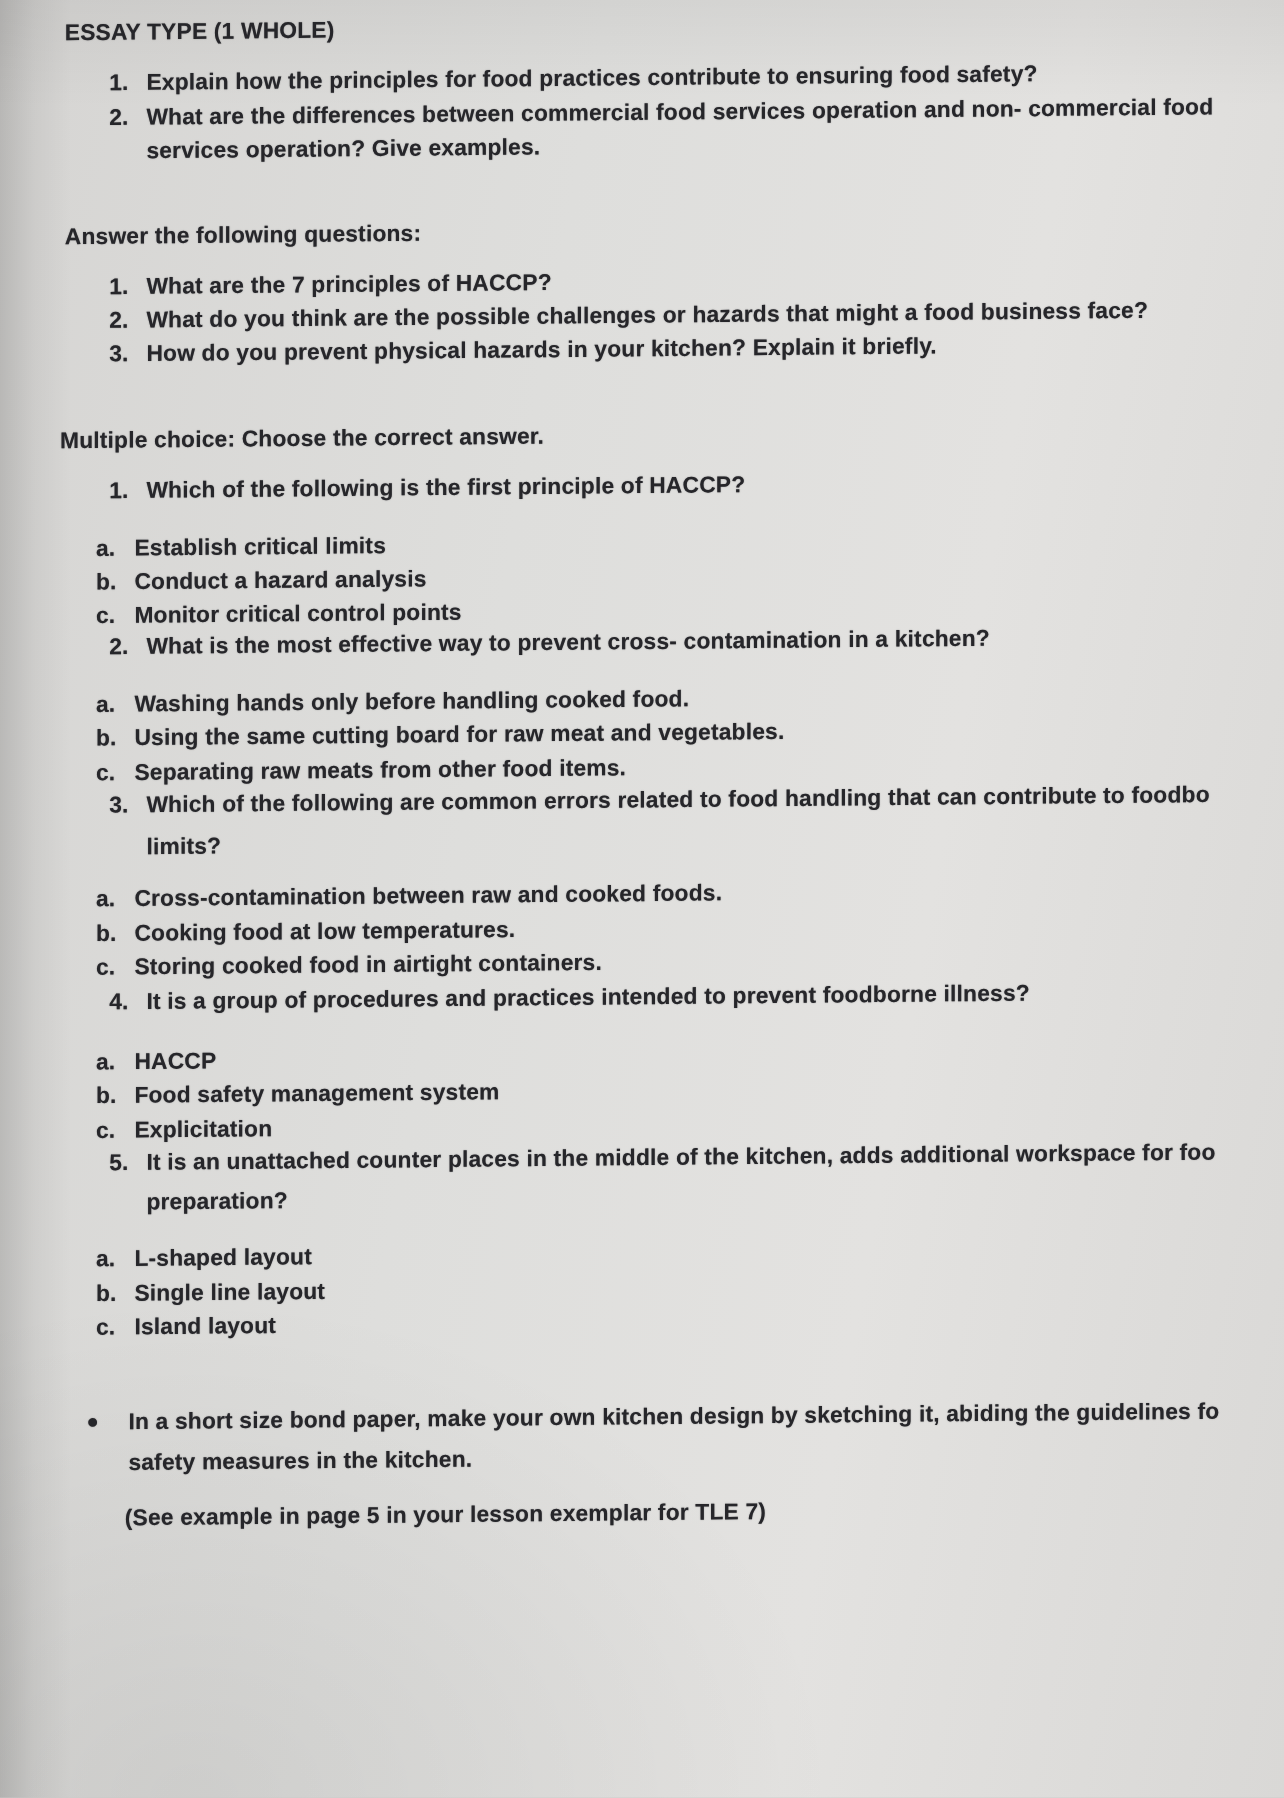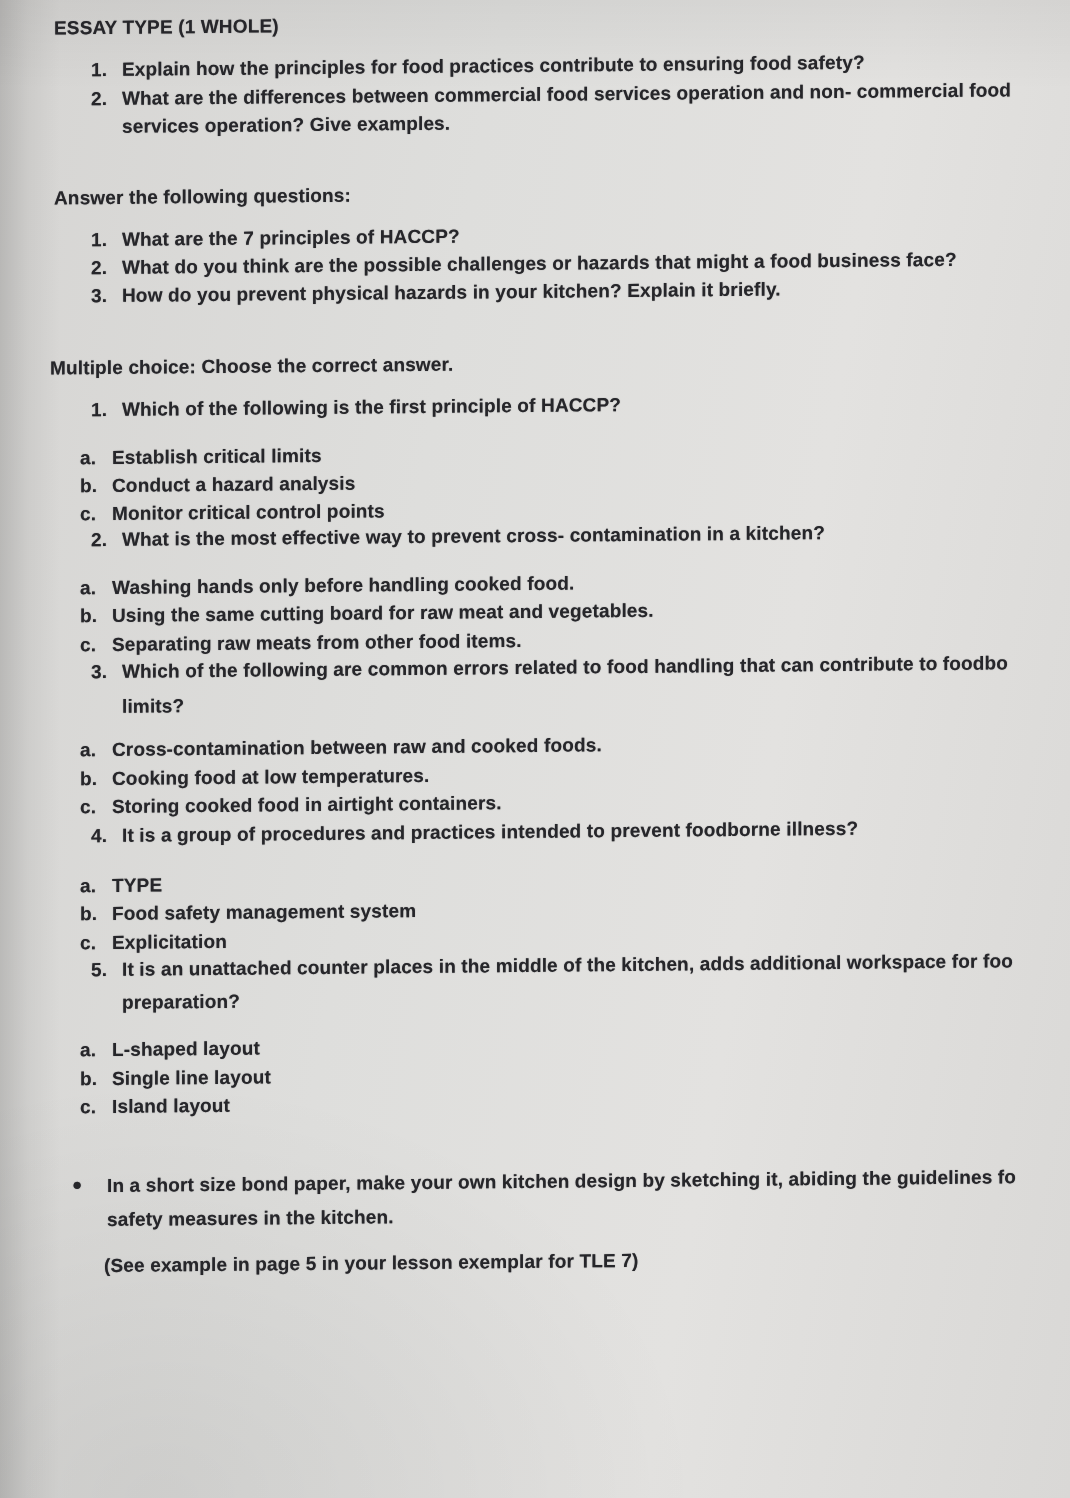--- a/index.html
+++ b/index.html
@@ -133,21 +133,21 @@
       <span class="cell ltr">c.</span>
       <span class="cell otx">Storing cooked food in airtight containers.</span>
     </div>
 
     <div class="row" style="top:826px">
       <span class="cell num">4.</span>
       <span class="cell txt">It is a group of procedures and practices intended to prevent foodborne illness?</span>
     </div>
     <div class="row" style="top:876px">
       <span class="cell ltr">a.</span>
-      <span class="cell otx">TYPE</span>
+      <span class="cell otx">HACCP</span>
     </div>
     <div class="row" style="top:904px">
       <span class="cell ltr">b.</span>
       <span class="cell otx">Food safety management system</span>
     </div>
     <div class="row" style="top:933px">
       <span class="cell ltr">c.</span>
       <span class="cell otx">Explicitation</span>
     </div>
 

